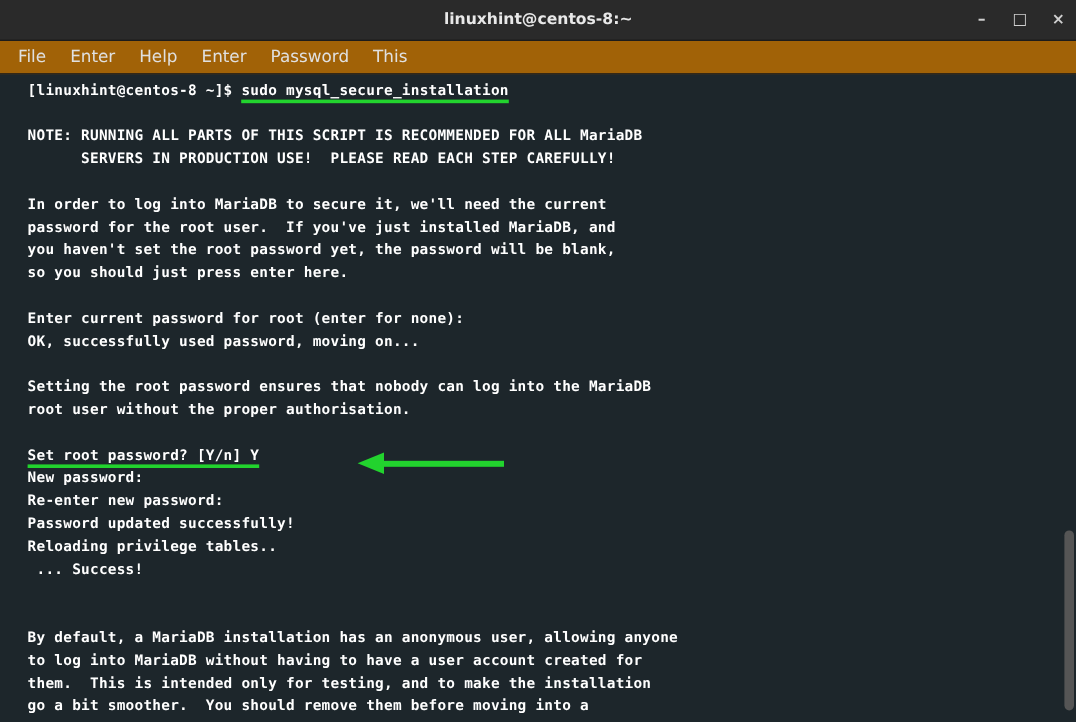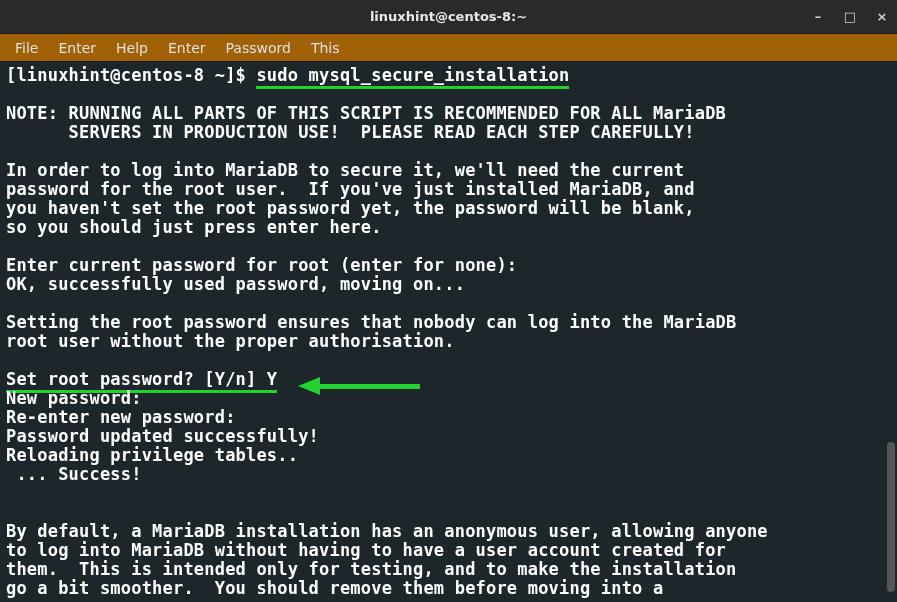--- a/index.html
+++ b/index.html
@@ -59,22 +59,22 @@
   border-bottom: 1px solid #1a1a1a;
 }
 .menubar .menu-item {
   padding: 3px 9px;
   cursor: pointer;
 }
 .terminal {
   flex: 1;
   background: #1d262b;
   color: #ffffff;
-  padding: 4px 6px;
-  font-size: 17px;
+  padding: 4px 23px;
+  font-size: 12px;
   font-weight: bold;
   line-height: 19px;
   white-space: pre;
   overflow: hidden;
   position: relative;
   letter-spacing: 0.2px;
 }
 .underline-green { border-bottom: 3px solid #22d32e; padding-bottom: 1px; }
 .arrow-container {
   position: absolute;

